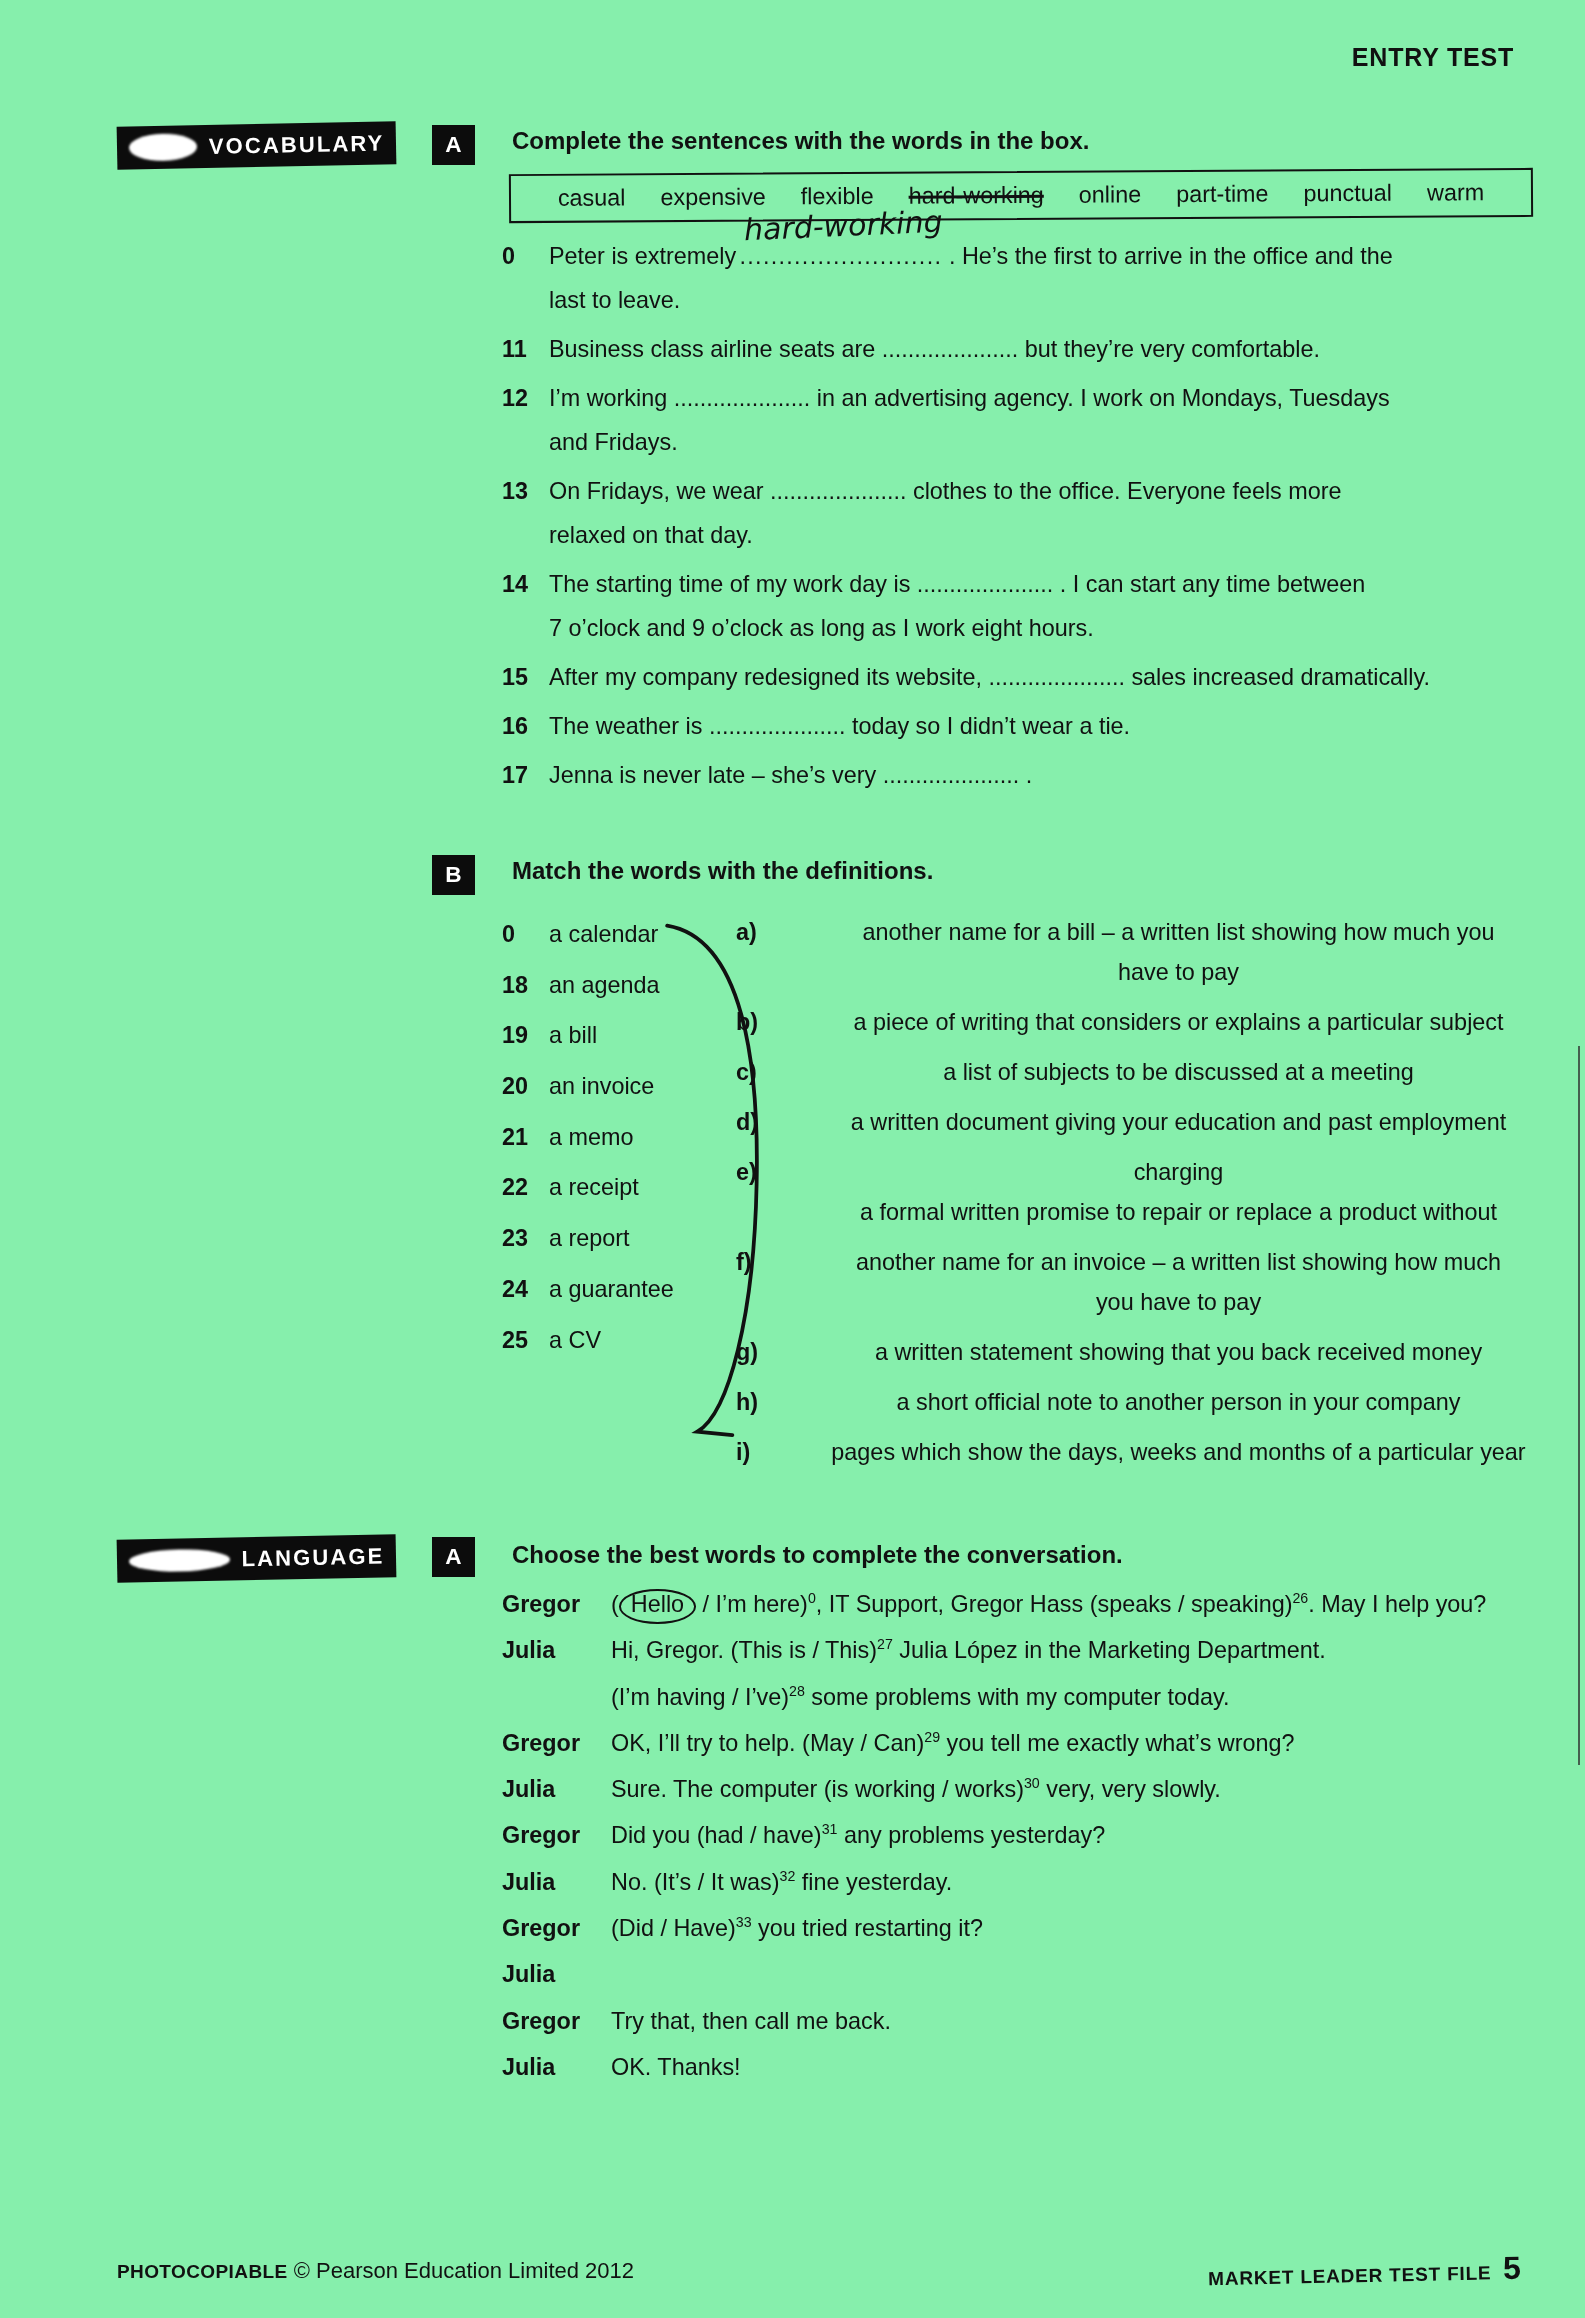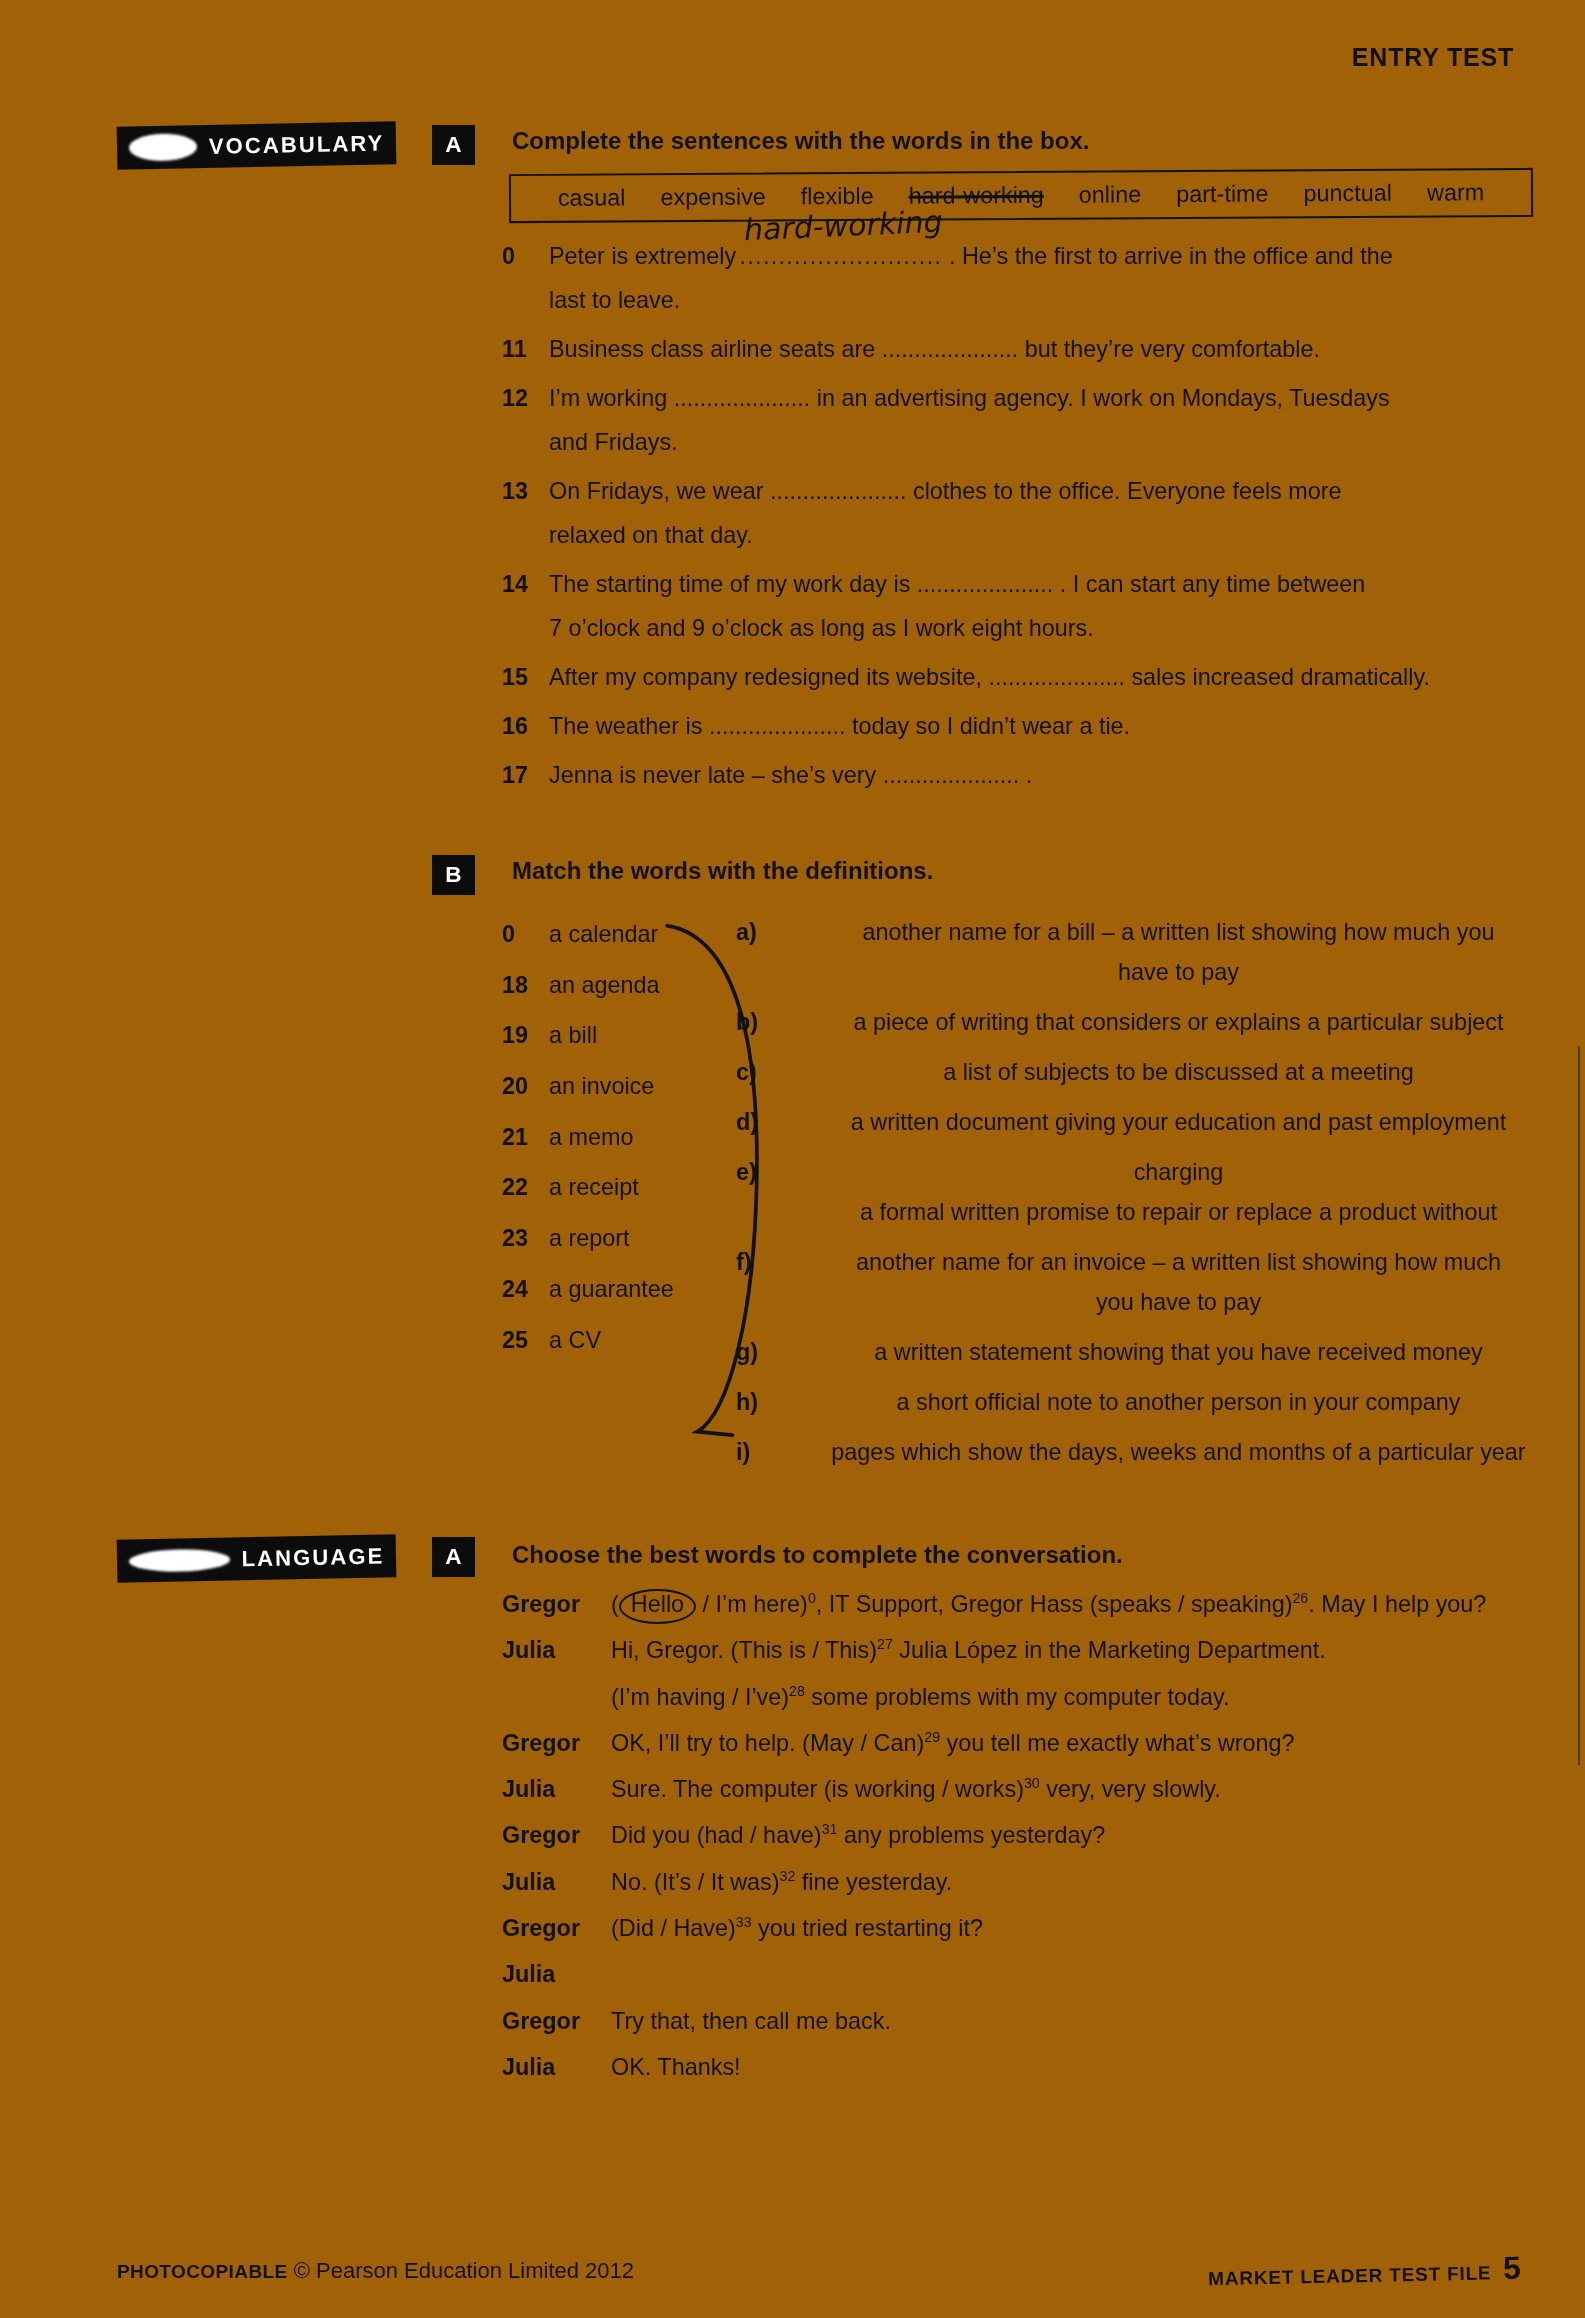--- a/index.html
+++ b/index.html
@@ -1,16 +1,16 @@
 <!DOCTYPE html>
 <html style="font-size:13.4px"><head>
 <meta charset="utf-8">
 <style>
   html,body{margin:0;padding:0;background:#d9d9d9;}
-  .page{position:relative;width:1586px;height:2319px;background:#a16207;margin:0 auto;
+  .page{position:relative;width:1586px;height:2319px;background:#86efac;margin:0 auto;
         font-family:"Liberation Sans", sans-serif;color:#111;overflow:hidden;}
 
   .entry-test{position:absolute;top:43px;right:72px;font-size:25px;font-weight:bold;letter-spacing:0.8px;}
 
   
   .sec-badge{position:absolute;left:117px;width:279px;height:43px;background:#0c0c0c;color:#fff;
              display:flex;align-items:center;gap:11.7px;padding:0 11.7px;box-sizing:border-box;
              font-weight:bold;font-size:22px;letter-spacing:2.1px;transform:rotate(-1.1deg);}
   .sec-badge .blob{display:inline-block;background:#fff;border-radius:50%;filter:blur(1.3px);}
   .blob-voc{width:77px;height:27px;}
@@ -234,21 +234,21 @@
       <div class="drow">
         <span class="letter">f)</span>
         <div class="dlines">
           <div class="dline">another name for an invoice – a written list showing how much</div>
           <div class="dline">you have to pay</div>
         </div>
       </div>
       <div class="drow">
         <span class="letter">g)</span>
         <div class="dlines">
-          <div class="dline">a written statement showing that you have received money</div>
+          <div class="dline">a written statement showing that you back received money</div>
         </div>
       </div>
       <div class="drow">
         <span class="letter">h)</span>
         <div class="dlines">
           <div class="dline">a short official note to another person in your company</div>
         </div>
       </div>
       <div class="drow">
         <span class="letter">i)</span>

